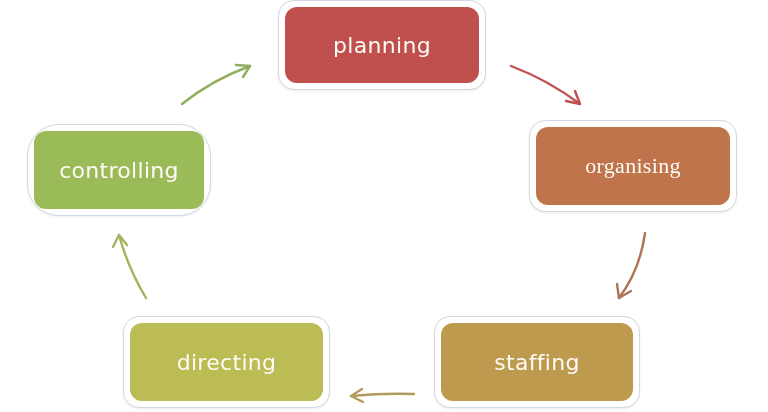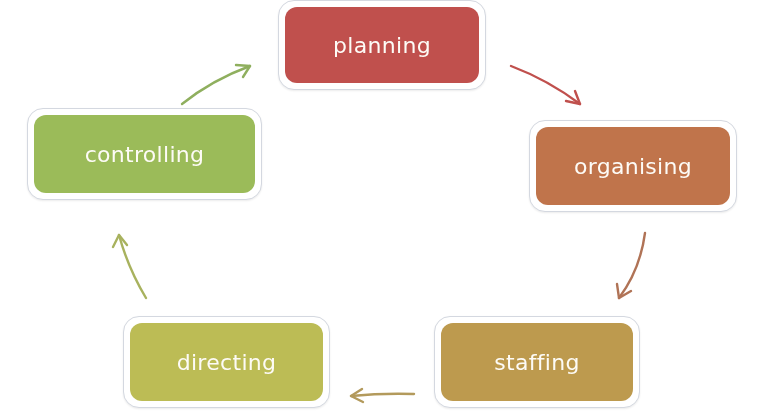--- a/index.html
+++ b/index.html
@@ -33,23 +33,23 @@
       <path d="M182 104 Q212 80 250 66"></path>
       <path d="M236 65 L250 66 L243 77"></path>
     </g>
   </g>
 </svg>
 
 <div class="node" style="left:278px;top:0px;width:208px;height:90px;">
   <div class="fill" style="background:#c0504d;">planning</div>
 </div>
 <div class="node" style="left:529px;top:120px;width:208px;height:92px;">
-  <div class="fill" style="background:#c0744b;">organising</div>
+  <div class="fill" style="background:#c0744b;font-family:Liberation Serif, serif;">organising</div>
 </div>
 <div class="node" style="left:434px;top:316px;width:206px;height:92px;text-align:right;">
   <div class="fill" style="background:#bd9a4e;">staffing</div>
 </div>
 <div class="node" style="left:123px;top:316px;width:207px;height:92px;">
   <div class="fill" style="background:#bcbc55;">directing</div>
 </div>
-<div class="node" style="left:27px;top:108px;width:235px;height:92px;">
+<div class="node" style="left:27px;top:124px;width:184px;height:92px;border-radius:32px;">
   <div class="fill" style="background:#9bbb59;">controlling</div>
 </div>
 
 </body></html>

